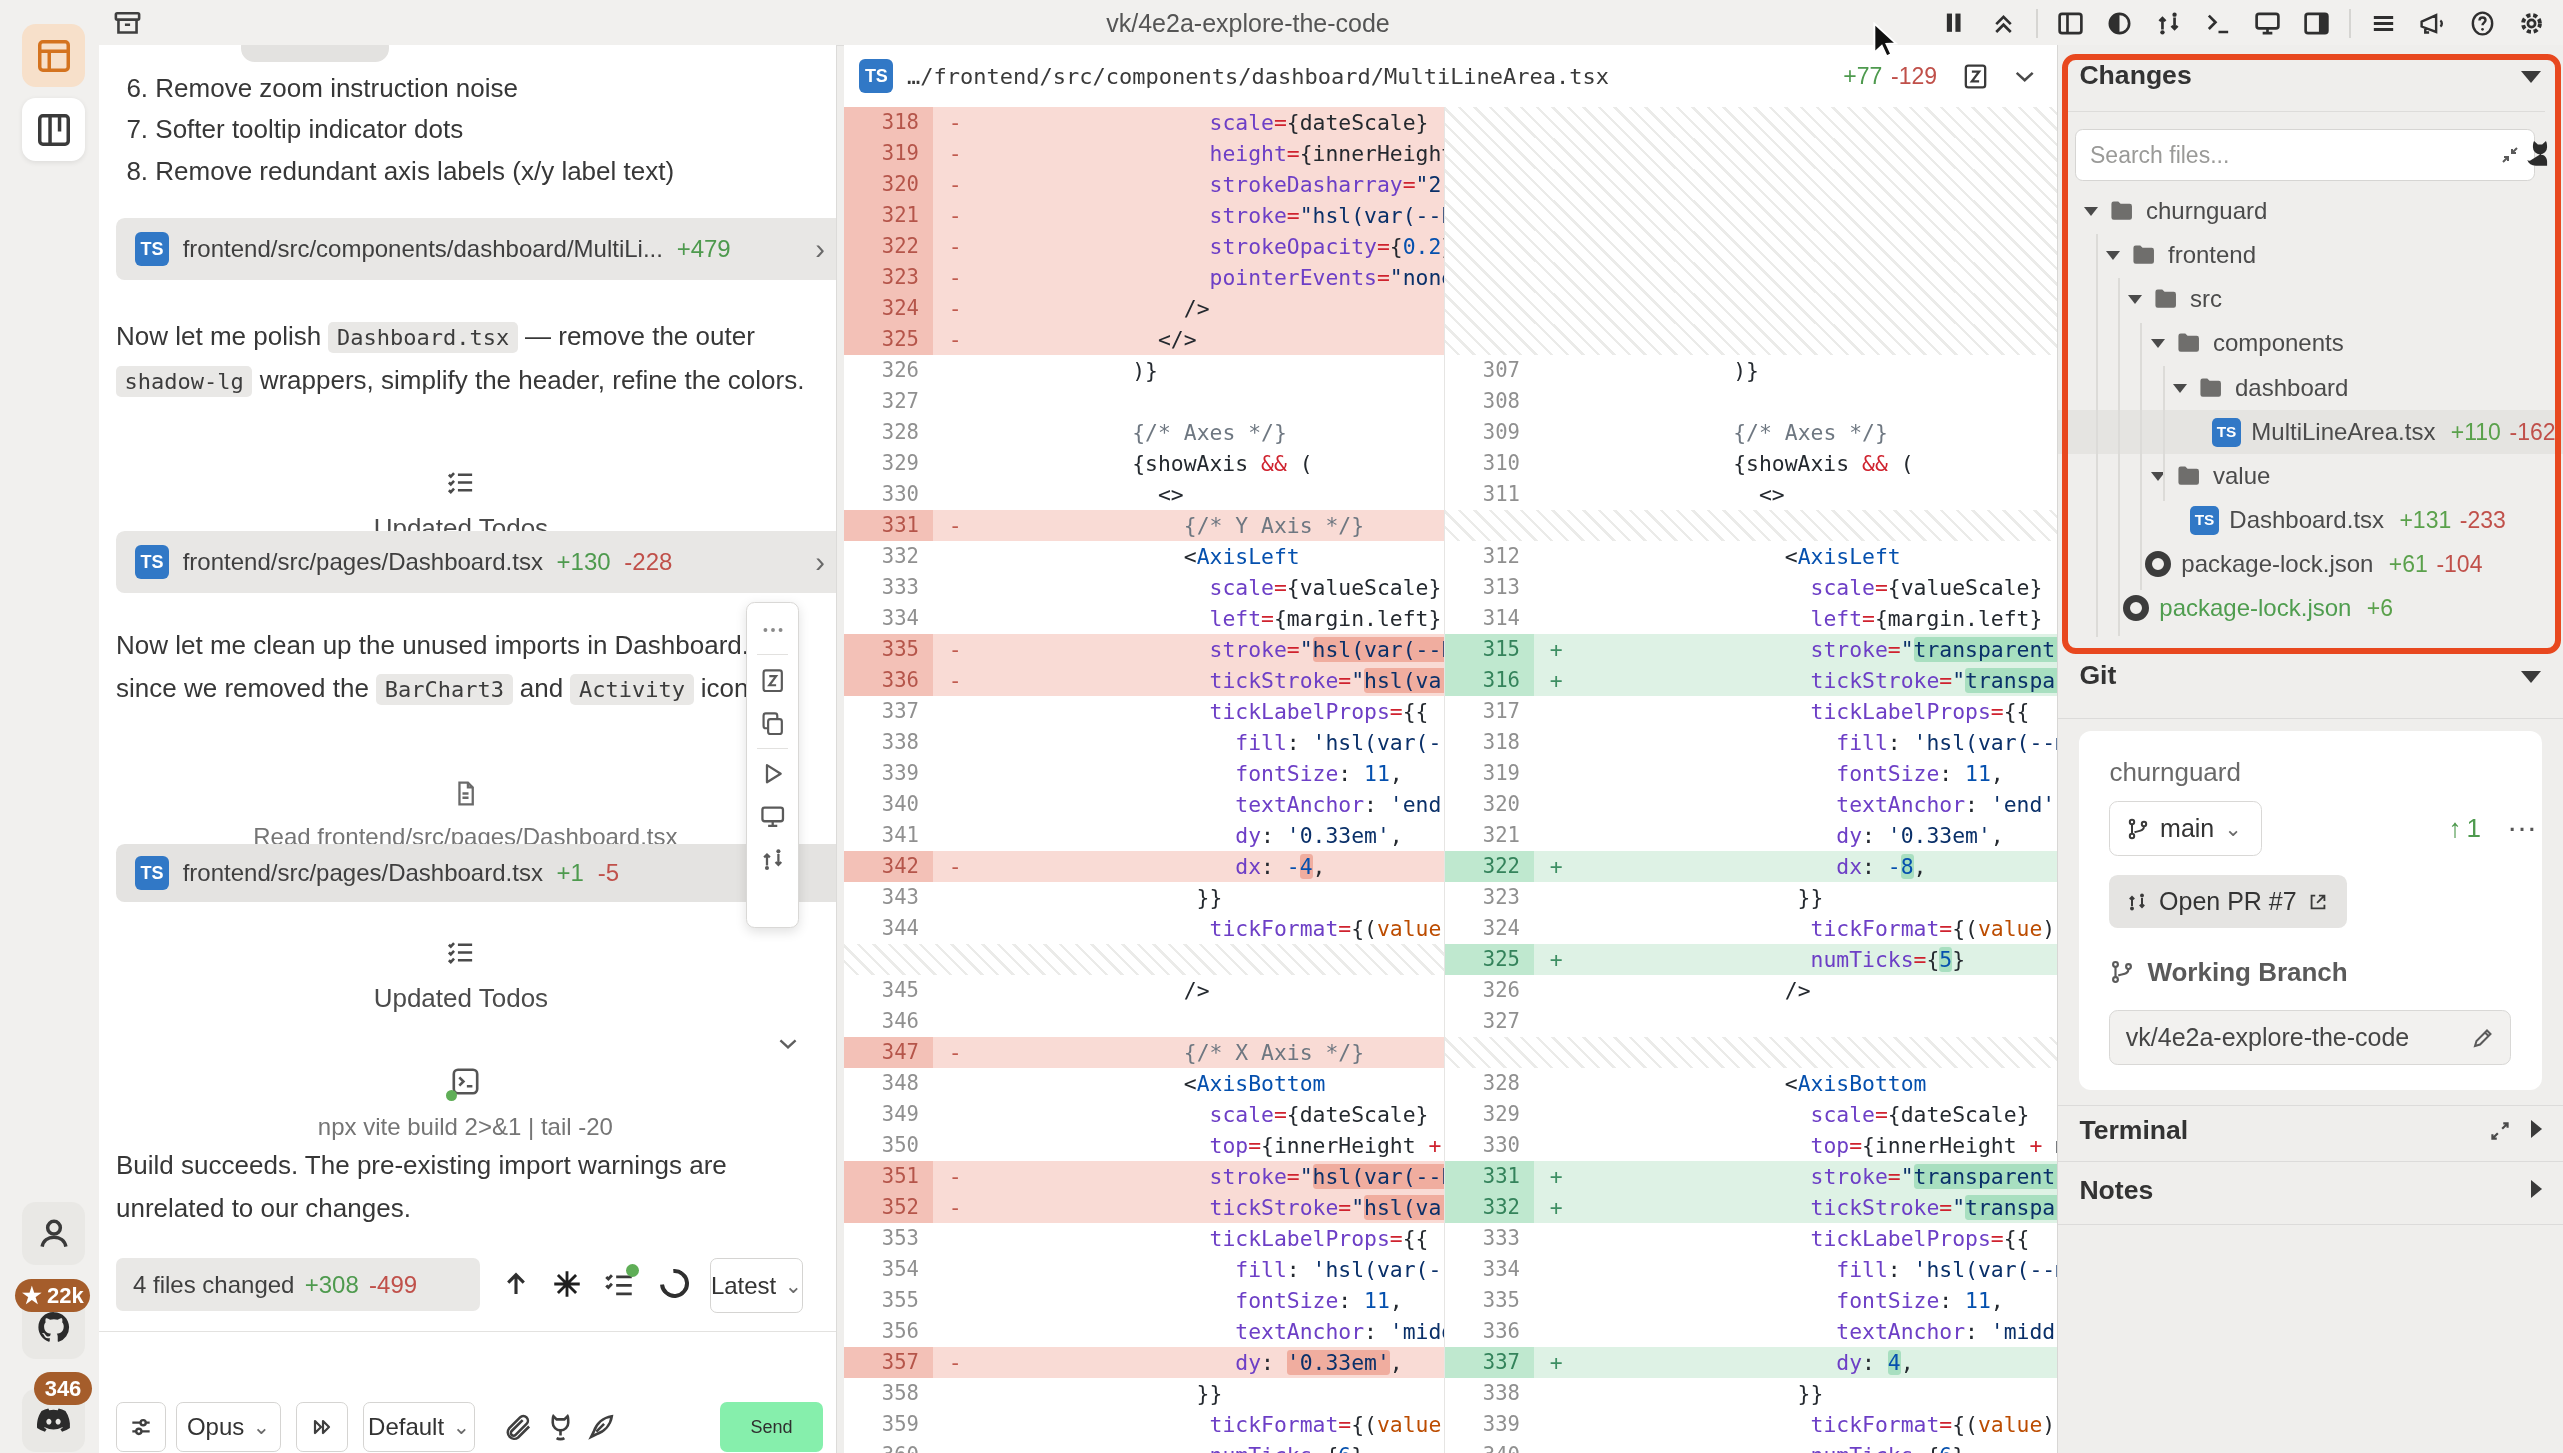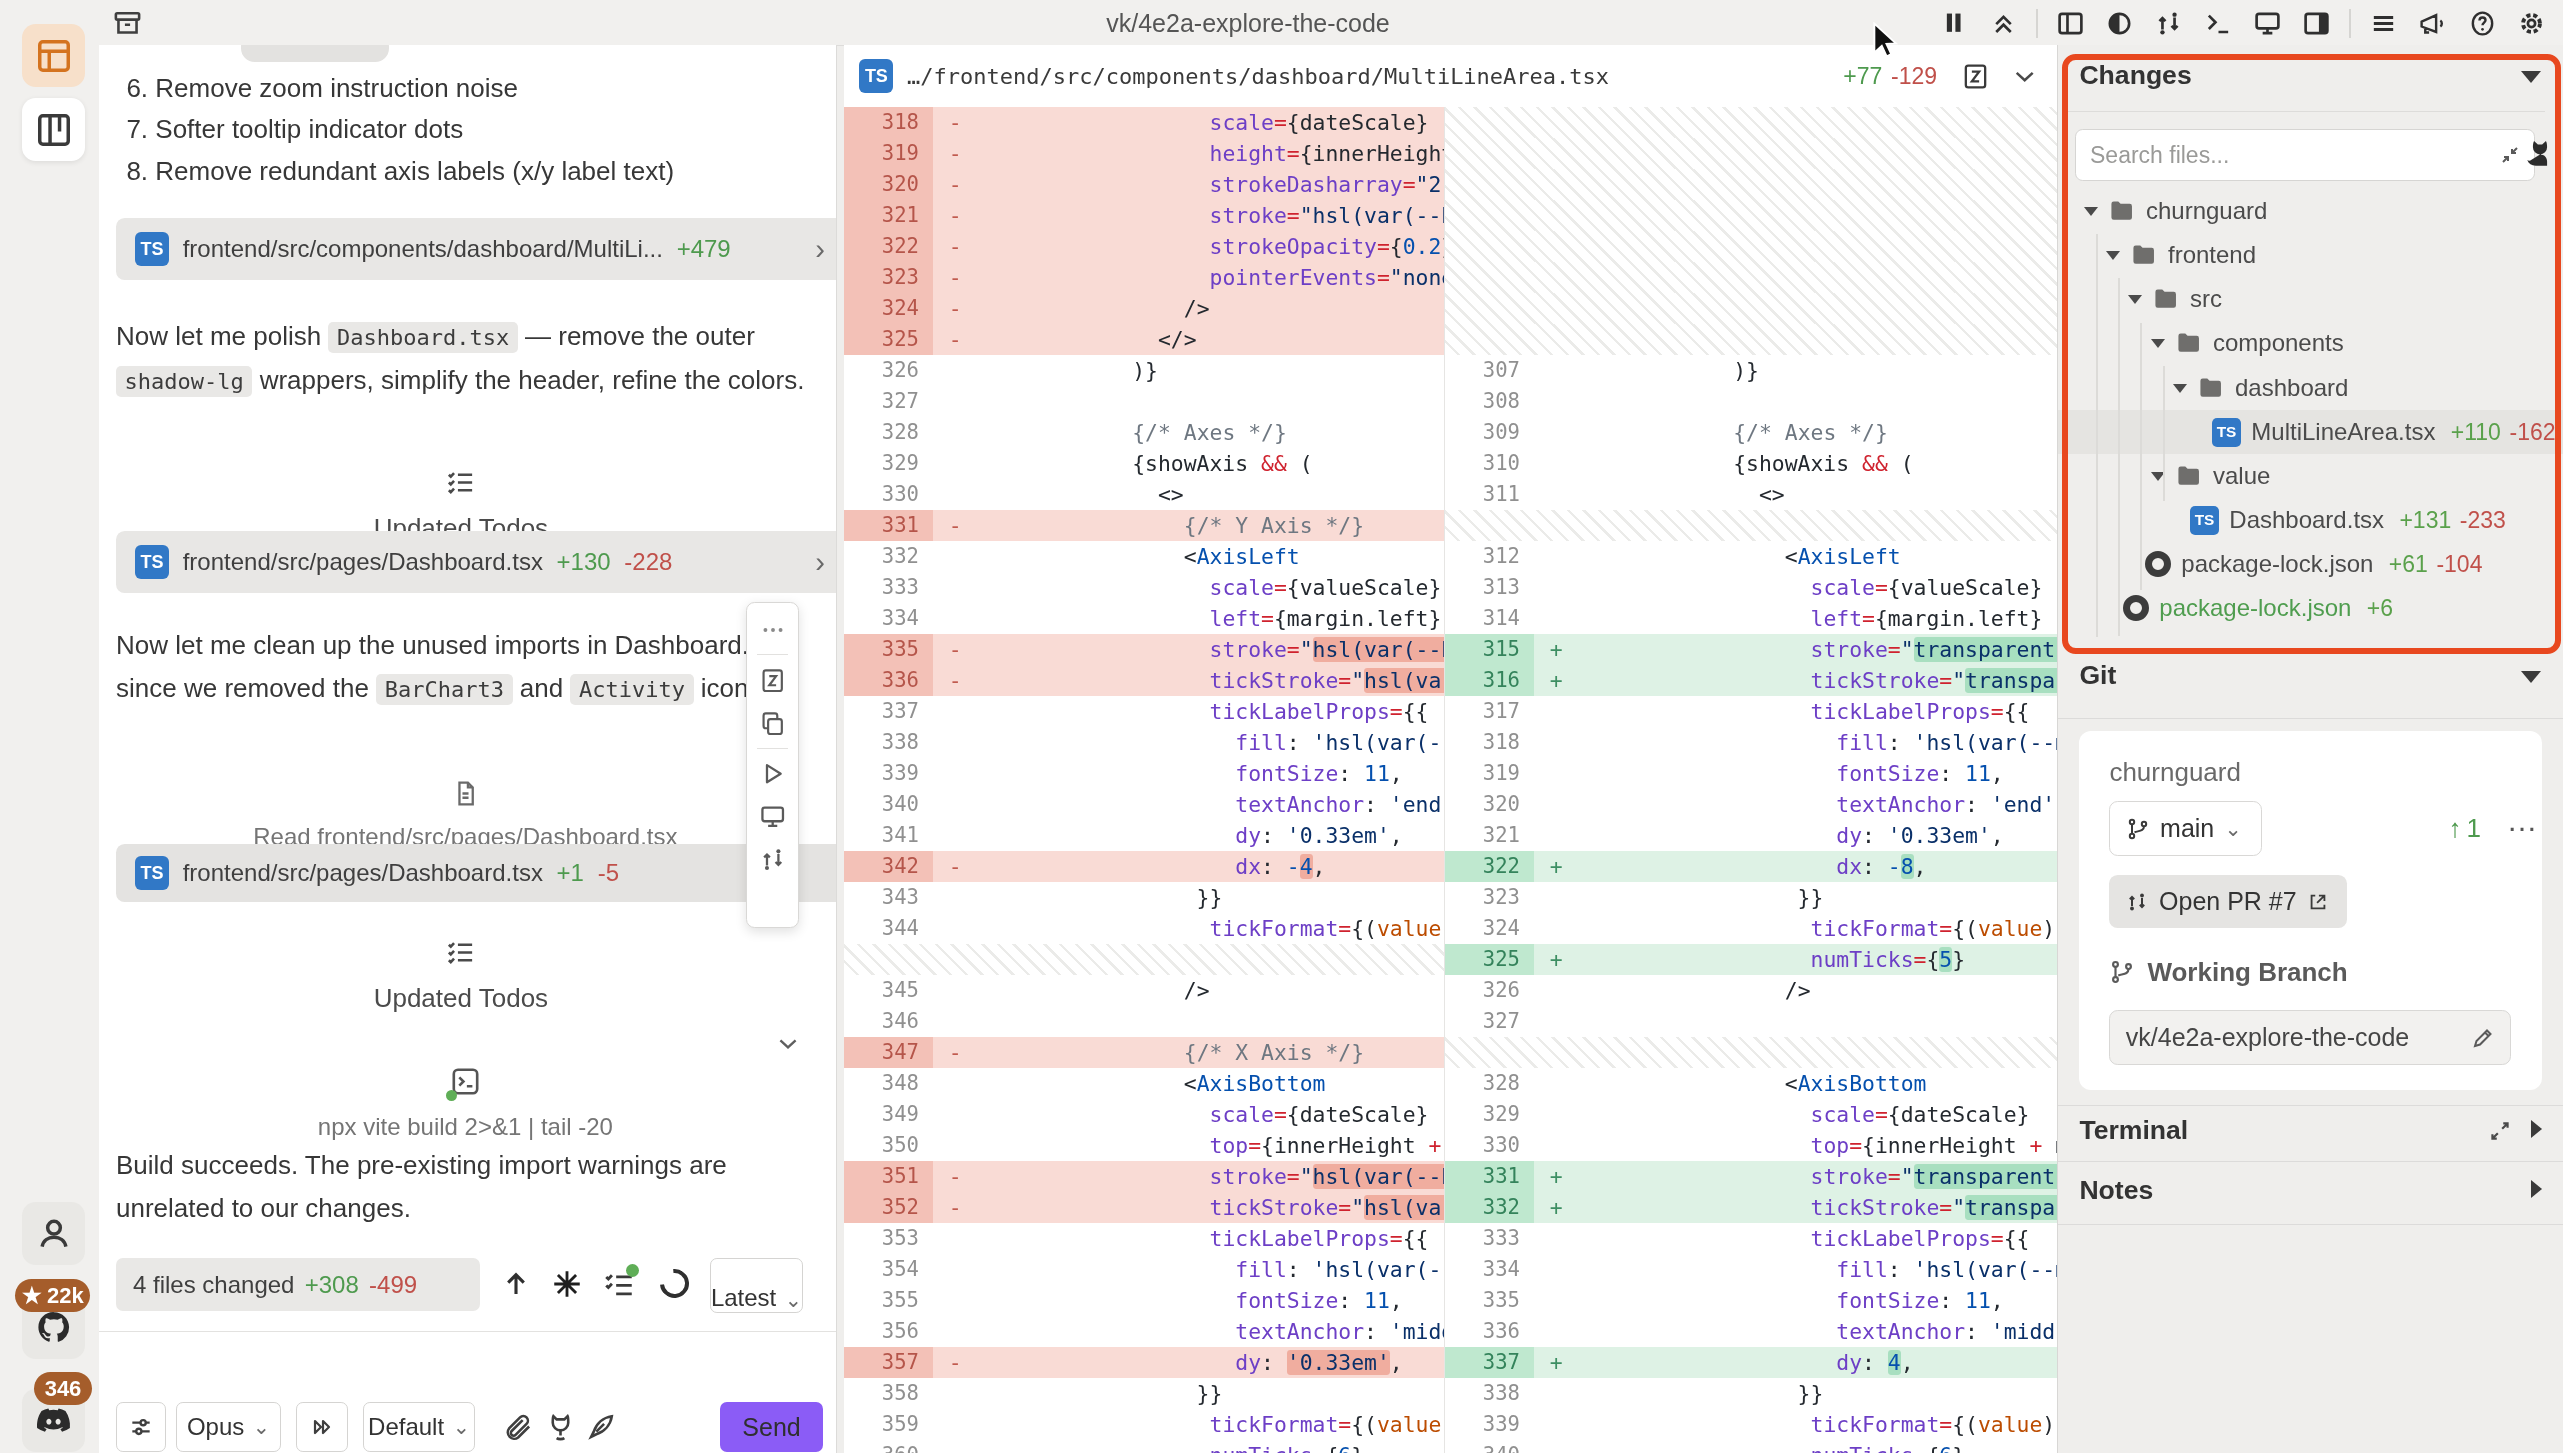--- a/index.html
+++ b/index.html
@@ -32,22 +32,22 @@
   .chipchev{margin-left:auto;color:#6a6a6a;font-size:29px;}
   .trow{display:flex;align-items:center;gap:15.4px;flex-direction:column;}
   .todolabel{font-size:26px;color:#4b4b4b;}
   .rowchev{margin-left:auto;color:#5f5f5f;}
   .cmdtxt{font-size:24px;color:#757575;white-space:nowrap;overflow:hidden;}
   .cmdicon{position:relative;flex:0 0 auto;}
   .greendot{position:absolute;width:11px;height:11px;border-radius:50%;background:#5fae57;left:-3.4px;bottom:-3.4px;}
   .fchip{background:#e9e8e6;border-radius:6.9px;height:53px;display:flex;align-items:center;padding:0 17px;gap:10.3px;font-size:24px;color:#3f3f3f;}
   .smallbtn{background:#fff;border:1.7px solid #d5d4d2;border-radius:6.9px;display:flex;align-items:center;
             justify-content:center;gap:8.6px;font-size:24px;color:#333;}
-  .sendbtn{background:#8b5cf6;border-radius:6.9px;display:flex;align-items:center;justify-content:center;
-           font-size:25px;color:#2f2f2f;}
+  .sendbtn{background:#86efac;border-radius:6.9px;display:flex;align-items:center;justify-content:center;
+           font-size:18px;color:#2f2f2f;}
   .chev{font-size:20.6px;color:#6a6a6a;}
   
   #fl{left:746px;top:602px;width:51px;height:307px;background:#fff;border:0.9px solid #d9d8d6;border-radius:8.6px;
       box-shadow:0 3.4px 12px rgba(0,0,0,.12);display:flex;flex-direction:column;align-items:center;padding:8.6px 0;gap:6.9px;z-index:20;}
   .flit{width:38px;height:36px;display:flex;align-items:center;justify-content:center;color:#5a5a5a;}
   .flhr{width:31px;height:0;border-top:1.7px solid #e2e1df;}
   
   #diff{left:844px;top:45px;width:1213px;height:1408px;background:#fff;}
   #dhead{position:absolute;left:0;top:0;width:1213px;height:62px;border-bottom:0.9px solid #e4e3e1;
          display:flex;align-items:center;}
@@ -322,21 +322,21 @@
           <path d="M12 3v18M3 12h18M5.6 5.6l12.8 12.8M18.4 5.6 5.6 18.4"></path>
         </svg>
       </span>
     <span class="abs" style="left:503px;top:1222px;position:absolute;">
       <svg width="34" height="34" viewBox="0 0 24 24" fill="none" stroke="#3a3a3a" stroke-width="2">
           <path d="M10 7h11M10 13h11M10 19h11M3 7l1.5 1.5L7 5.8M3 13l1.5 1.5L7 11.8"></path>
         </svg>
       <span style="position:absolute;right:-3.4px;top:-3.4px;width:13.7px;height:13.7px;border-radius:50%;background:#5fae57;"></span>
     </span>
     <span class="abs" style="left:561px;top:1224px;width:29px;height:29px;border-radius:50%;border:4.3px solid #2f2f2f;border-left-color:transparent;transform:rotate(40deg);box-sizing:border-box;"></span>
-    <div class="abs smallbtn" style="left:611px;top:1213px;width:91px;height:53px;align-items:flex-end;">
+    <div class="abs smallbtn" style="left:611px;top:1213px;width:91px;height:53px;">
       <span>Latest</span>
         <span class="chev">⌄</span>
     </div>
 
     <div class="abs" style="left:0;top:1286px;width:737px;border-top:0.9px solid #e3e2e0;"></div>
 
     <div class="abs smallbtn" style="left:17px;top:1357px;width:48px;height:48px;">
       <svg width="26" height="26" viewBox="0 0 24 24" fill="none" stroke="#3f3f3f" stroke-width="2.2">
           <path d="M4 8h8M16 8h4M4 16h4M12 16h8"></path>
           <circle cx="14" cy="8" r="2.4"></circle>

